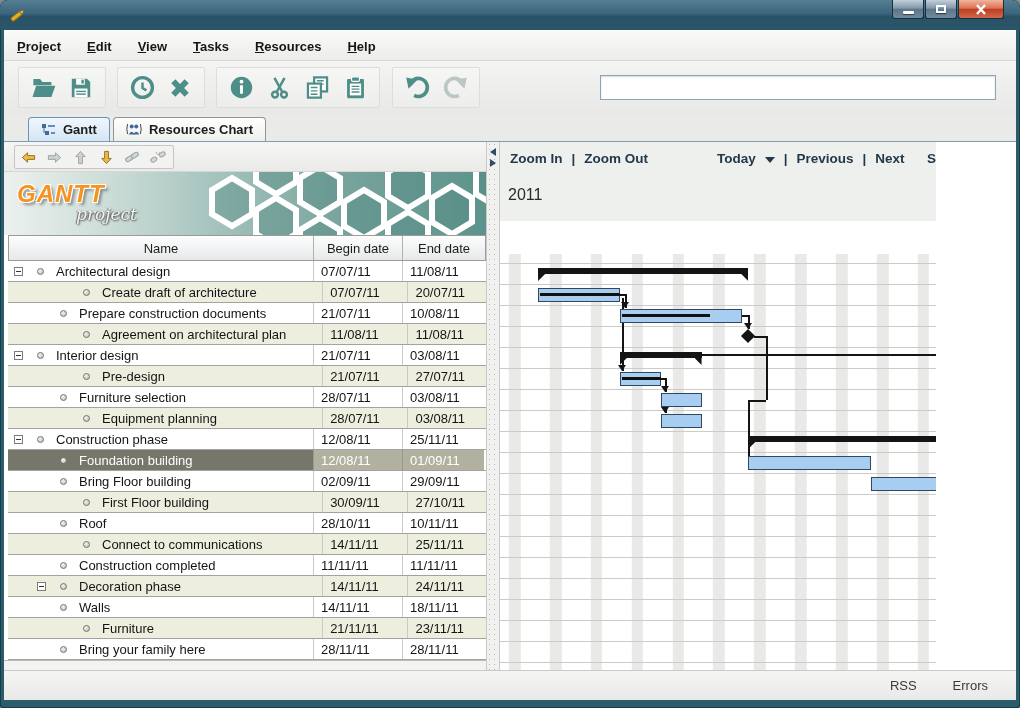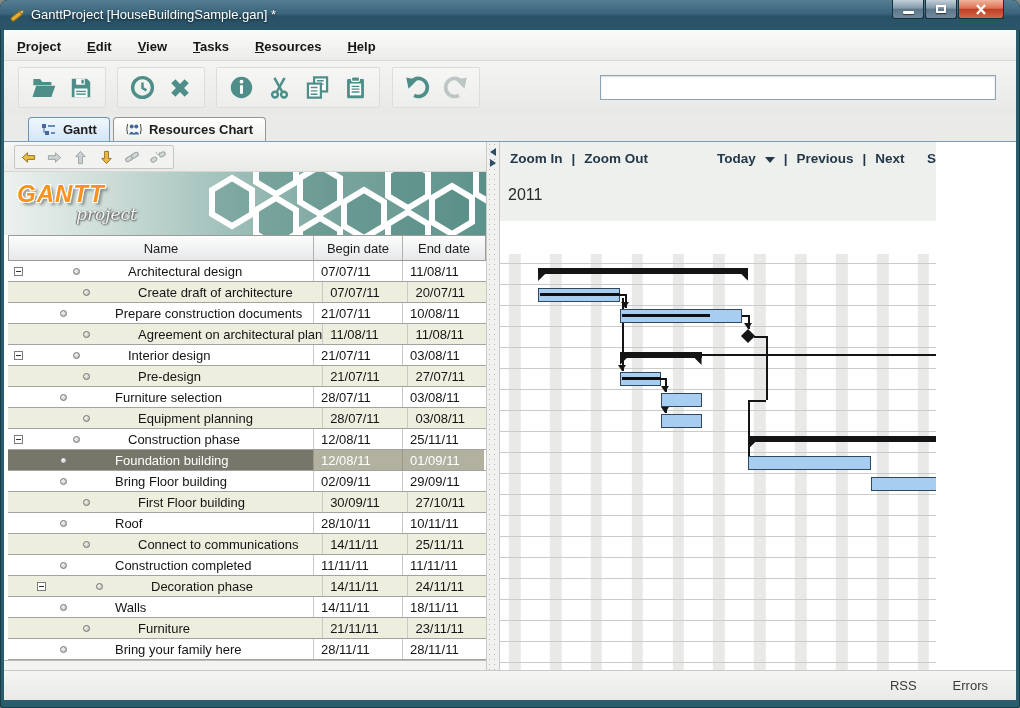--- a/index.html
+++ b/index.html
@@ -76,21 +76,21 @@
   .thead { margin-left:4px; width:478px; height:26px; display:flex;
            border:1px solid #9b9b99; background:linear-gradient(#fdfdfd,#e6e8ea); }
   .thcell { font-size:13px; color:#1d1d1d; display:flex; align-items:center; justify-content:center;
             border-right:1px solid #b0b0ae; height:100%; }
   .thcell:last-child { border-right:none; }
   .th-name { width:305px; } .th-begin { width:89px; } .th-end { width:82px; }
 
   .tbody { margin-left:4px; width:478px; }
   .trow { display:flex; height:21px; border-bottom:1px solid #a2a2a0; background:#fff; }
   .trow.alt { background:#eeeede;padding-left:23px; }
-  .cell { height:100%; display:flex; align-items:center; font-size:13px; color:#141414; overflow:hidden; white-space:nowrap;gap:36px; }
+  .cell { height:100%; display:flex; align-items:center; font-size:13px; color:#141414; overflow:hidden; white-space:nowrap; }
   .cell.name { width:305px; padding-left:4px; }
   .cell.date { width:89px; border-left:1px solid #c9c9c5; padding-left:7px; }
   .cell.date.end { width:82px; }
   .trow.sel .cell.name { background:#77766a; color:#fff; }
   .trow.sel .cell.date { background:#b2b1a0; color:#fff; border-left-color:#9b9a8a; }
   .expander { width:9px; height:9px; min-width:9px; border:1px solid #7a7a78; margin-left:2px;
               background:#fff linear-gradient(#333,#333) center / 5px 1px no-repeat; }
   .bullet { width:7px; height:7px; min-width:7px; border-radius:50%; border:1px solid #757573;
             background:radial-gradient(circle at 35% 35%, #f4f4f2, #b5b5b1); margin-left:14px; }
   .bullet.child { margin-left:48px; }
@@ -152,21 +152,20 @@
 
   <div class="titlebar">
     <span class="title-icon">
       <svg viewBox="0 0 16 16" width="17" height="17">
           <g transform="rotate(-38 8 8)">
             <rect x="1" y="6" width="11" height="4" rx="1.5" fill="#e3ad32" stroke="#8a6a18"></rect>
             <path d="M12 6 L15.5 8 L12 10 Z" fill="#f0d28a" stroke="#8a6a18" stroke-width=".7"></path>
           </g>
         </svg>
     </span>
-    <span class="title-text">GanttProject [HouseBuildingSample.gan] *</span>
     <div class="winbtns">
       <div class="wbtn">
           <span class="glyph-min"></span>
         </div>
       <div class="wbtn">
           <span class="glyph-max"></span>
         </div>
       <div class="wbtn close">
         <svg width="12" height="11" viewBox="0 0 12 11">
             <path d="M2 1 L10 10 M10 1 L2 10" stroke="#fff" stroke-width="2.4"></path>

